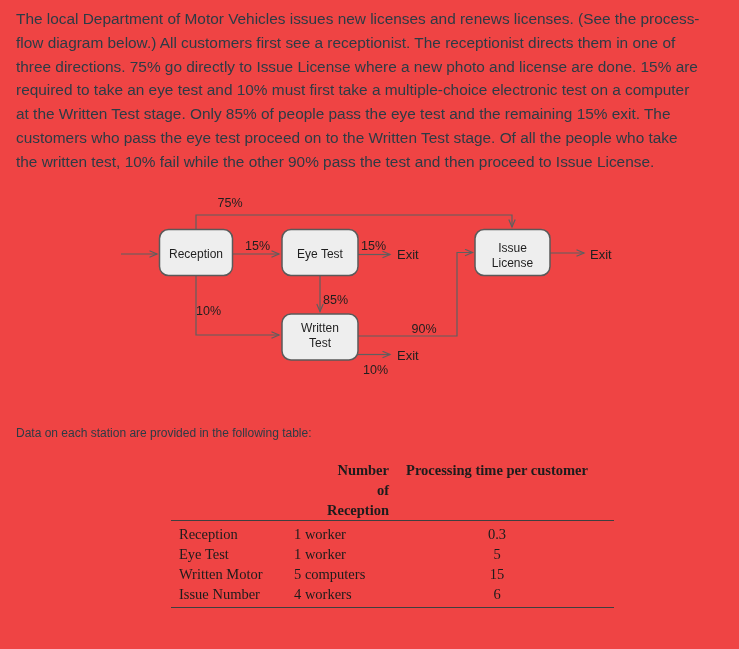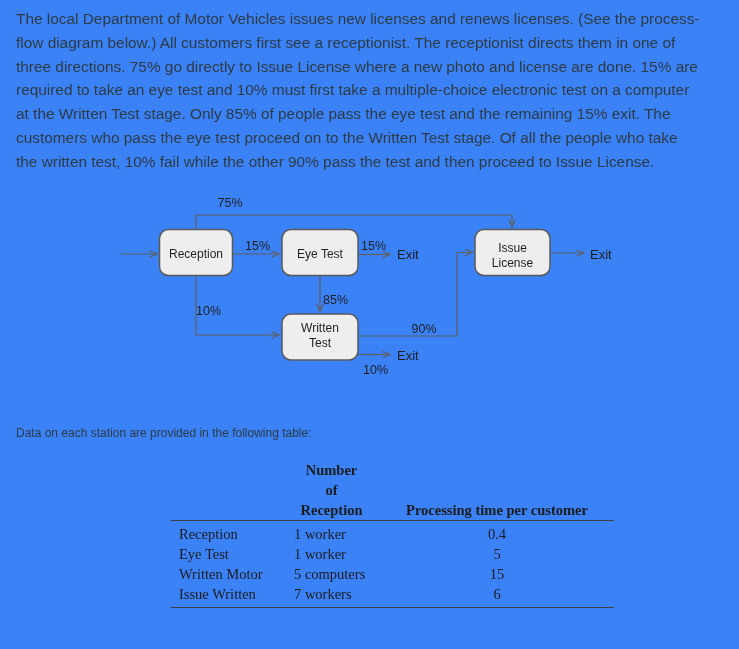--- a/index.html
+++ b/index.html
@@ -1,17 +1,17 @@
 <!DOCTYPE html>
 <html><head>
 <meta charset="utf-8">
 <style>
   html,body{margin:0;padding:0;background:#ffffff;}
   .page{
-    position:relative;width:739px;height:649px;background:#3b82f6;overflow:hidden;
+    position:relative;width:739px;height:649px;background:#ef4444;overflow:hidden;
     font-family:"Liberation Sans","DejaVu Sans",sans-serif;
   }
   
   .intro{
     position:absolute;left:16px;top:7px;width:715px;
     font-size:15.4px;line-height:23.8px;color:#2d3b45;
   }
   .intro .line{white-space:nowrap;}
   
   .caption{
@@ -32,22 +32,22 @@
     position:absolute;left:171px;top:460px;width:443px;
     font-family:"Liberation Serif","DejaVu Serif",serif;
     color:#1c1c1c;font-size:14.5px;
   }
   .thead{
     display:grid;grid-template-columns:123px 120px 166px;
     font-weight:bold;line-height:20px;
     border-bottom:1.5px solid #3f3f3f;
   }
   .hcell2{display:flex;flex-direction:column;align-items:flex-start;}
-  .hcell2 .hc{width:75px;text-align:center;white-space:nowrap;}
-  .hcell3{display:flex;flex-direction:column;justify-content:flex-end;}
+  .hcell2 .hc{width:75px;text-align:right;white-space:nowrap;margin-left:20px;}
+  .hcell3{display:flex;flex-direction:column;justify-content:space-between;}
   .hcell3 .hc{display:flex;justify-content:center;white-space:nowrap;}
   .tbody{
     padding:3px 0 3px 0;
     border-bottom:1.5px solid #3f3f3f;
   }
   .trow{display:grid;grid-template-columns:123px 120px 166px;height:20px;line-height:20px;}
   .cell-station{padding-left:8px;white-space:nowrap;}
   .cell-res{white-space:nowrap;}
   .cell-time{text-align:center;white-space:nowrap;}
 </style>
@@ -125,33 +125,33 @@
       <div class="hcell3">
         <div class="hc">
             <span>Processing time per customer</span>
           </div>
       </div>
     </div>
     <div class="tbody">
       <div class="trow">
         <div class="cell-station">Reception</div>
         <div class="cell-res">1 worker</div>
-        <div class="cell-time">0.4</div>
+        <div class="cell-time">0.3</div>
       </div>
       <div class="trow">
         <div class="cell-station">Eye Test</div>
         <div class="cell-res">1 worker</div>
         <div class="cell-time">5</div>
       </div>
       <div class="trow">
         <div class="cell-station">Written Motor</div>
         <div class="cell-res">5 computers</div>
         <div class="cell-time">15</div>
       </div>
       <div class="trow">
-        <div class="cell-station">Issue Written</div>
-        <div class="cell-res">7 workers</div>
+        <div class="cell-station">Issue Number</div>
+        <div class="cell-res">4 workers</div>
         <div class="cell-time">6</div>
       </div>
     </div>
   </div>
 
 </div>
 
 </body></html>

